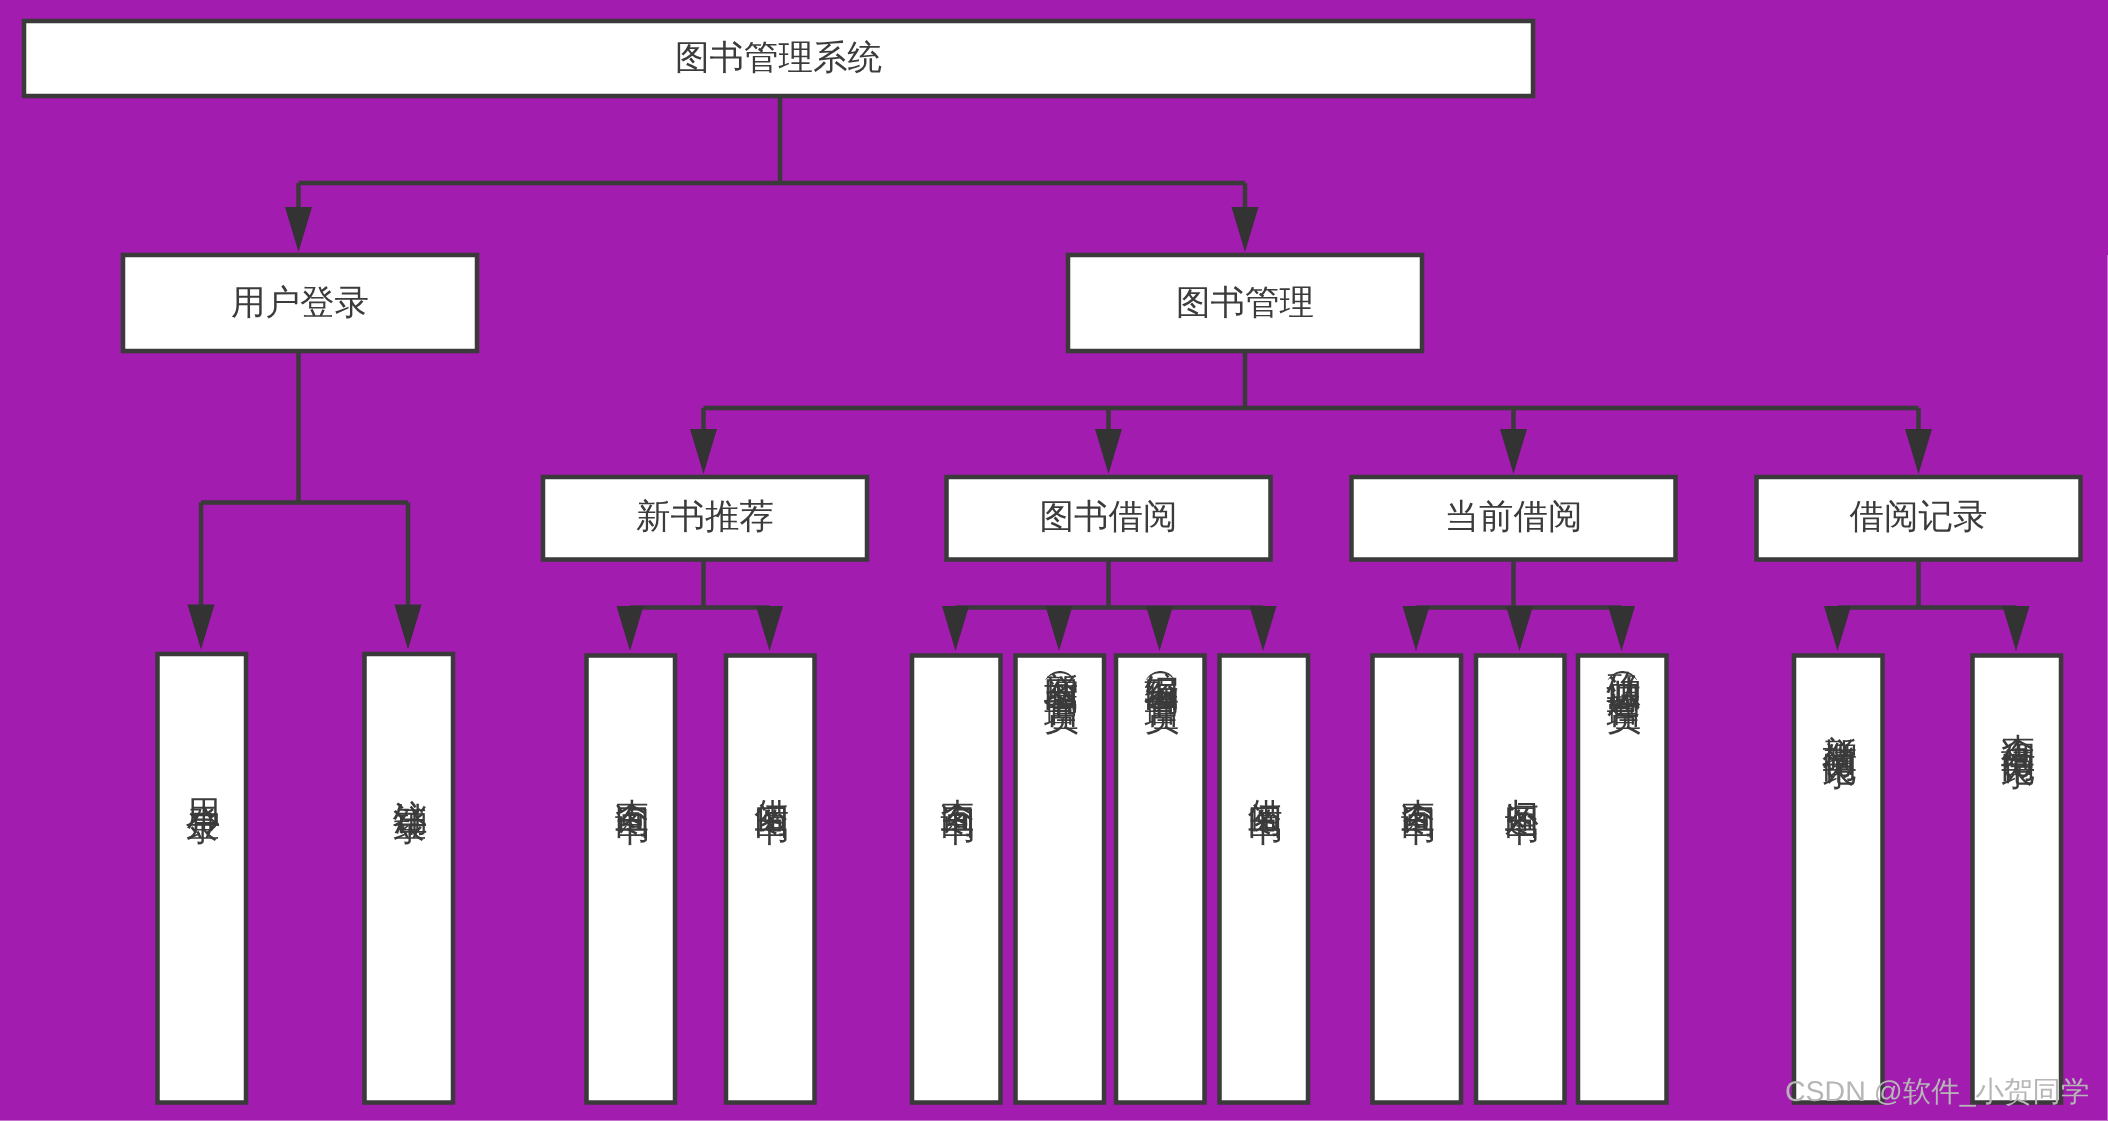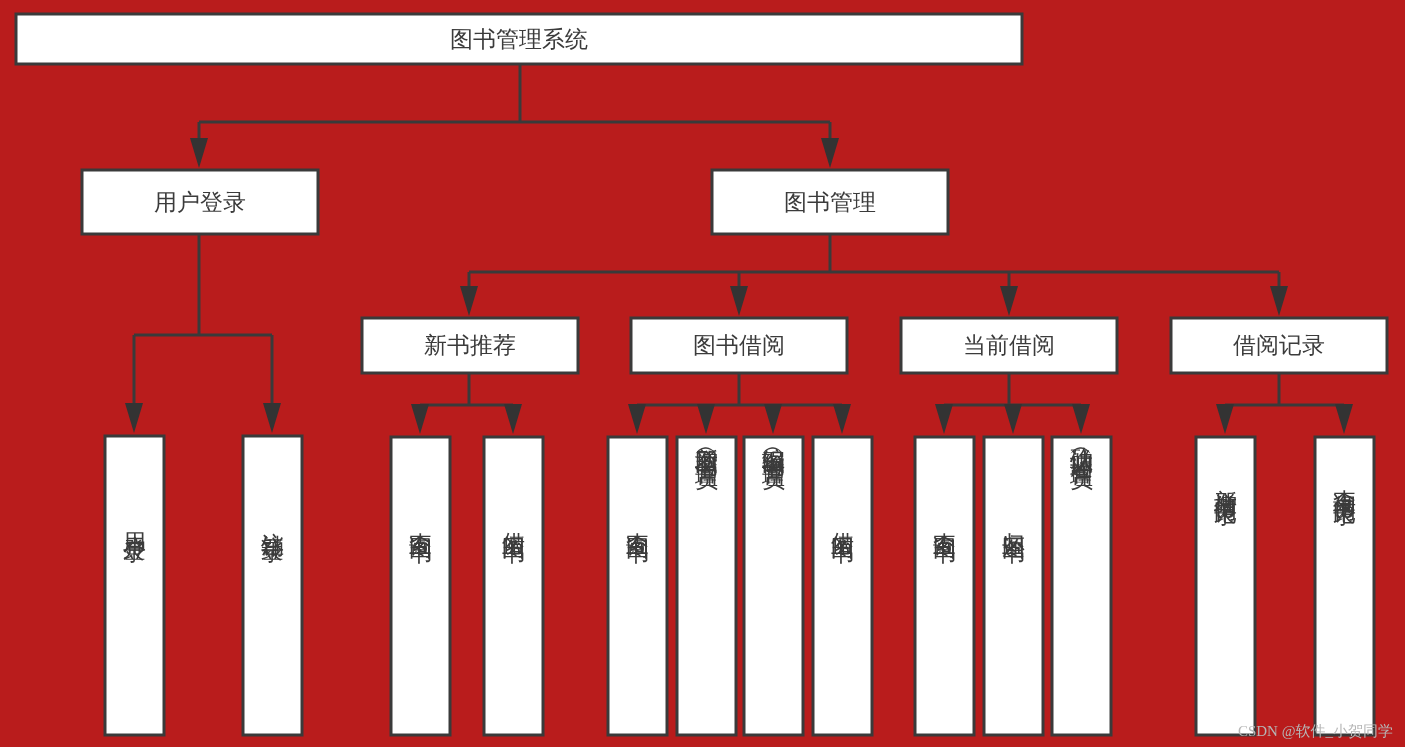--- a/index.html
+++ b/index.html
@@ -11,21 +11,21 @@
   body {
     width: 1405px;
     height: 747px;
     overflow: hidden;
     font-family: "DejaVu Sans", "Liberation Sans", sans-serif;
   }
   #diagram-root {
     position: relative;
     width: 1405px;
     height: 747px;
-    background: #b91c1c;
+    background: #a21caf;
   }
   svg.diagram-canvas {
     position: absolute;
     left: 0;
     top: 0;
     width: 1405px;
     height: 747px;
     display: block;
   }
   .node-rect {
@@ -58,22 +58,22 @@
     text-orientation: upright;
     glyph-orientation-vertical: 0;
     text-anchor: middle;
     letter-spacing: 3px;
   }
   .watermark-text {
     position: absolute;
     right: 12px;
     bottom: 6px;
     color: #b6b6b6;
-    font-size: 15px;
-    font-family: Liberation Serif, serif;
+    font-size: 19px;
+    font-family: Liberation Sans, sans-serif;
     white-space: nowrap;
     user-select: none;
   }
 </style>
 </head>
 <body>
 
 <div id="diagram-root">
 
   <svg class="diagram-canvas" viewBox="0 0 1405 747" xmlns="http://www.w3.org/2000/svg">

